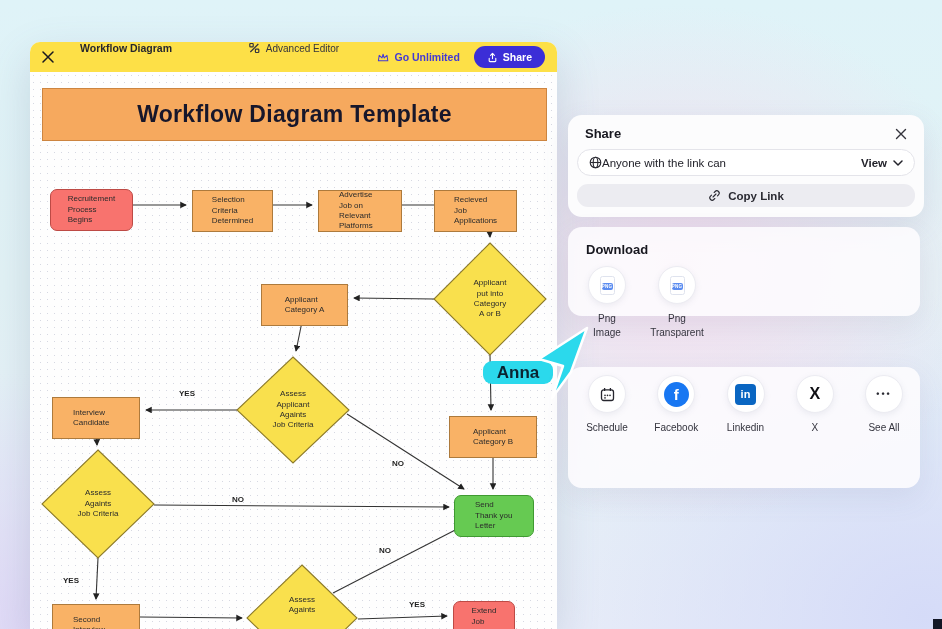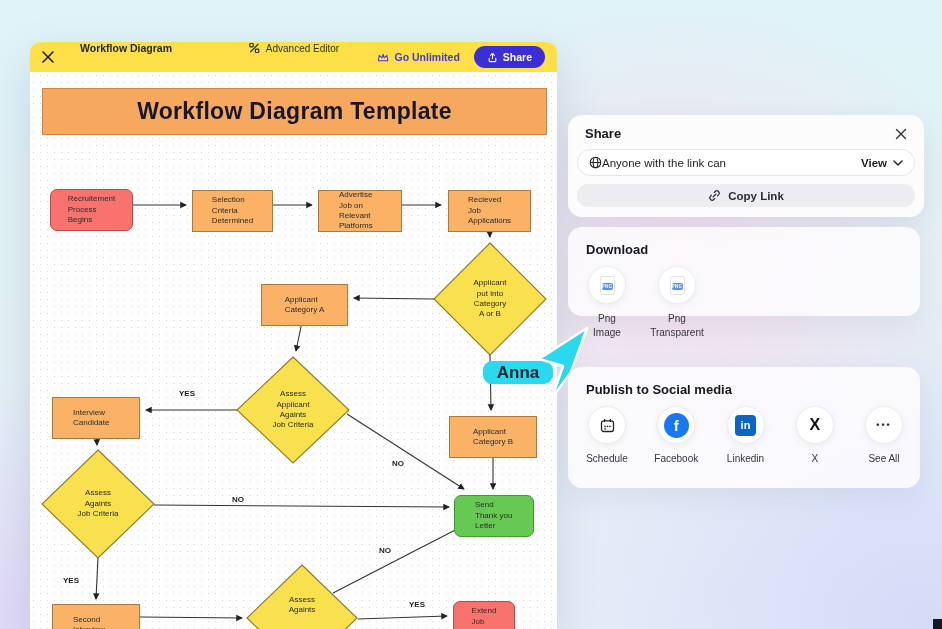--- a/index.html
+++ b/index.html
@@ -32,21 +32,21 @@
   .share-pill { display:flex; align-items:center; gap:5px; background:#3b2ed7; color:#fff;
     font-size:10.5px; font-weight:700; border-radius:999px; padding:5px 13px; cursor:pointer; }
   .icon-btn { display:flex; align-items:center; justify-content:center; cursor:pointer; }
 
   .canvas {
     position:absolute; left:0; top:30px; right:0; bottom:0; background-color:#fefefe;
     background-image:radial-gradient(circle,#d6d8e2 .9px, rgba(0,0,0,0) 1px);
     background-size:7px 7px;
   }
   .banner {
-    position:absolute; left:12px; top:46px; width:505px; height:47px;
+    position:absolute; left:12px; top:46px; width:505px; height:53px;
     background:#f6a95e; border:1.5px solid #cd8540; display:flex; align-items:center; justify-content:center;
     font-size:23px; font-weight:700; color:#17172b; letter-spacing:.3px; z-index:2;
   }
   svg.wires { position:absolute; left:0; top:0; width:527px; height:587px; z-index:1; pointer-events:none; }
 
   .node {
     position:absolute; display:flex; align-items:center; justify-content:center; text-align:left;
     font-size:8px; line-height:1.3; color:#2b2b2b; white-space:pre-line; z-index:2; padding:20px;
   }
   .rect-orange { background:#f9b266; border:1px solid #ad7a3c; }
@@ -181,21 +181,21 @@
       <polygon points="272,523 327,576 272,629 217,576"></polygon>
     </g>
   </svg>
 
   <div class="node rect-red" style="left:20px;  top:147px; width:83px; height:31px;">Recruitement
 Process Begins</div>
   <div class="node rect-orange" style="left:162px; top:148px; width:81px; height:29px;">Selection Criteria
 Determined</div>
   <div class="node rect-orange" style="left:288px; top:148px; width:84px; height:29px;">Advertise Job on
 Relevant Platforms</div>
-  <div class="node rect-orange" style="left:418px; top:148px; width:83px; height:14px;">Recieved Job
+  <div class="node rect-orange" style="left:404px; top:148px; width:83px; height:14px;">Recieved Job
 Applications</div>
   <div class="node rect-orange" style="left:231px; top:242px; width:87px; height:28px;">Applicant
 Category A</div>
   <div class="node rect-orange" style="left:419px; top:374px; width:88px; height:29px;">Applicant
 Category B</div>
   <div class="node rect-orange" style="left:22px;  top:355px; width:88px; height:40px;">Interview Candidate</div>
   <div class="node rect-orange" style="left:22px;  top:562px; width:88px; height:28px;">Second Interview</div>
   <div class="node rect-green" style="left:424px; top:453px; width:80px; height:27px;">Send Thank you
 Letter</div>
   <div class="node rect-red" style="left:423px; top:559px; width:62px; height:29px;">Extend Job Offer</div>
@@ -283,23 +283,20 @@
             <span class="doc-chip">PNG</span>
           </span>
       </span>
       <span class="opt-label">Png
 Transparent</span>
     </div>
   </div>
 </div>
 
 <div class="card publish-card">
-  <div class="card-pad-title">
-    <span class="card-title">Publish to Social media</span>
-  </div>
   <div class="opt-row pub-row">
     <div class="opt">
       <span class="circle">
         <svg width="17" height="17" viewBox="0 0 17 17" fill="none" stroke="#26262e" stroke-width="1.3">
           <rect x="2.5" y="3.8" width="12" height="10.7" rx="2.2"></rect>
           <path d="M5.6 2 v3 M11.4 2 v3"></path>
           <g fill="#26262e" stroke="none">
             <circle cx="6" cy="9.4" r="0.8"></circle>
               <circle cx="8.5" cy="9.4" r="0.8"></circle>
               <circle cx="11" cy="9.4" r="0.8"></circle>

